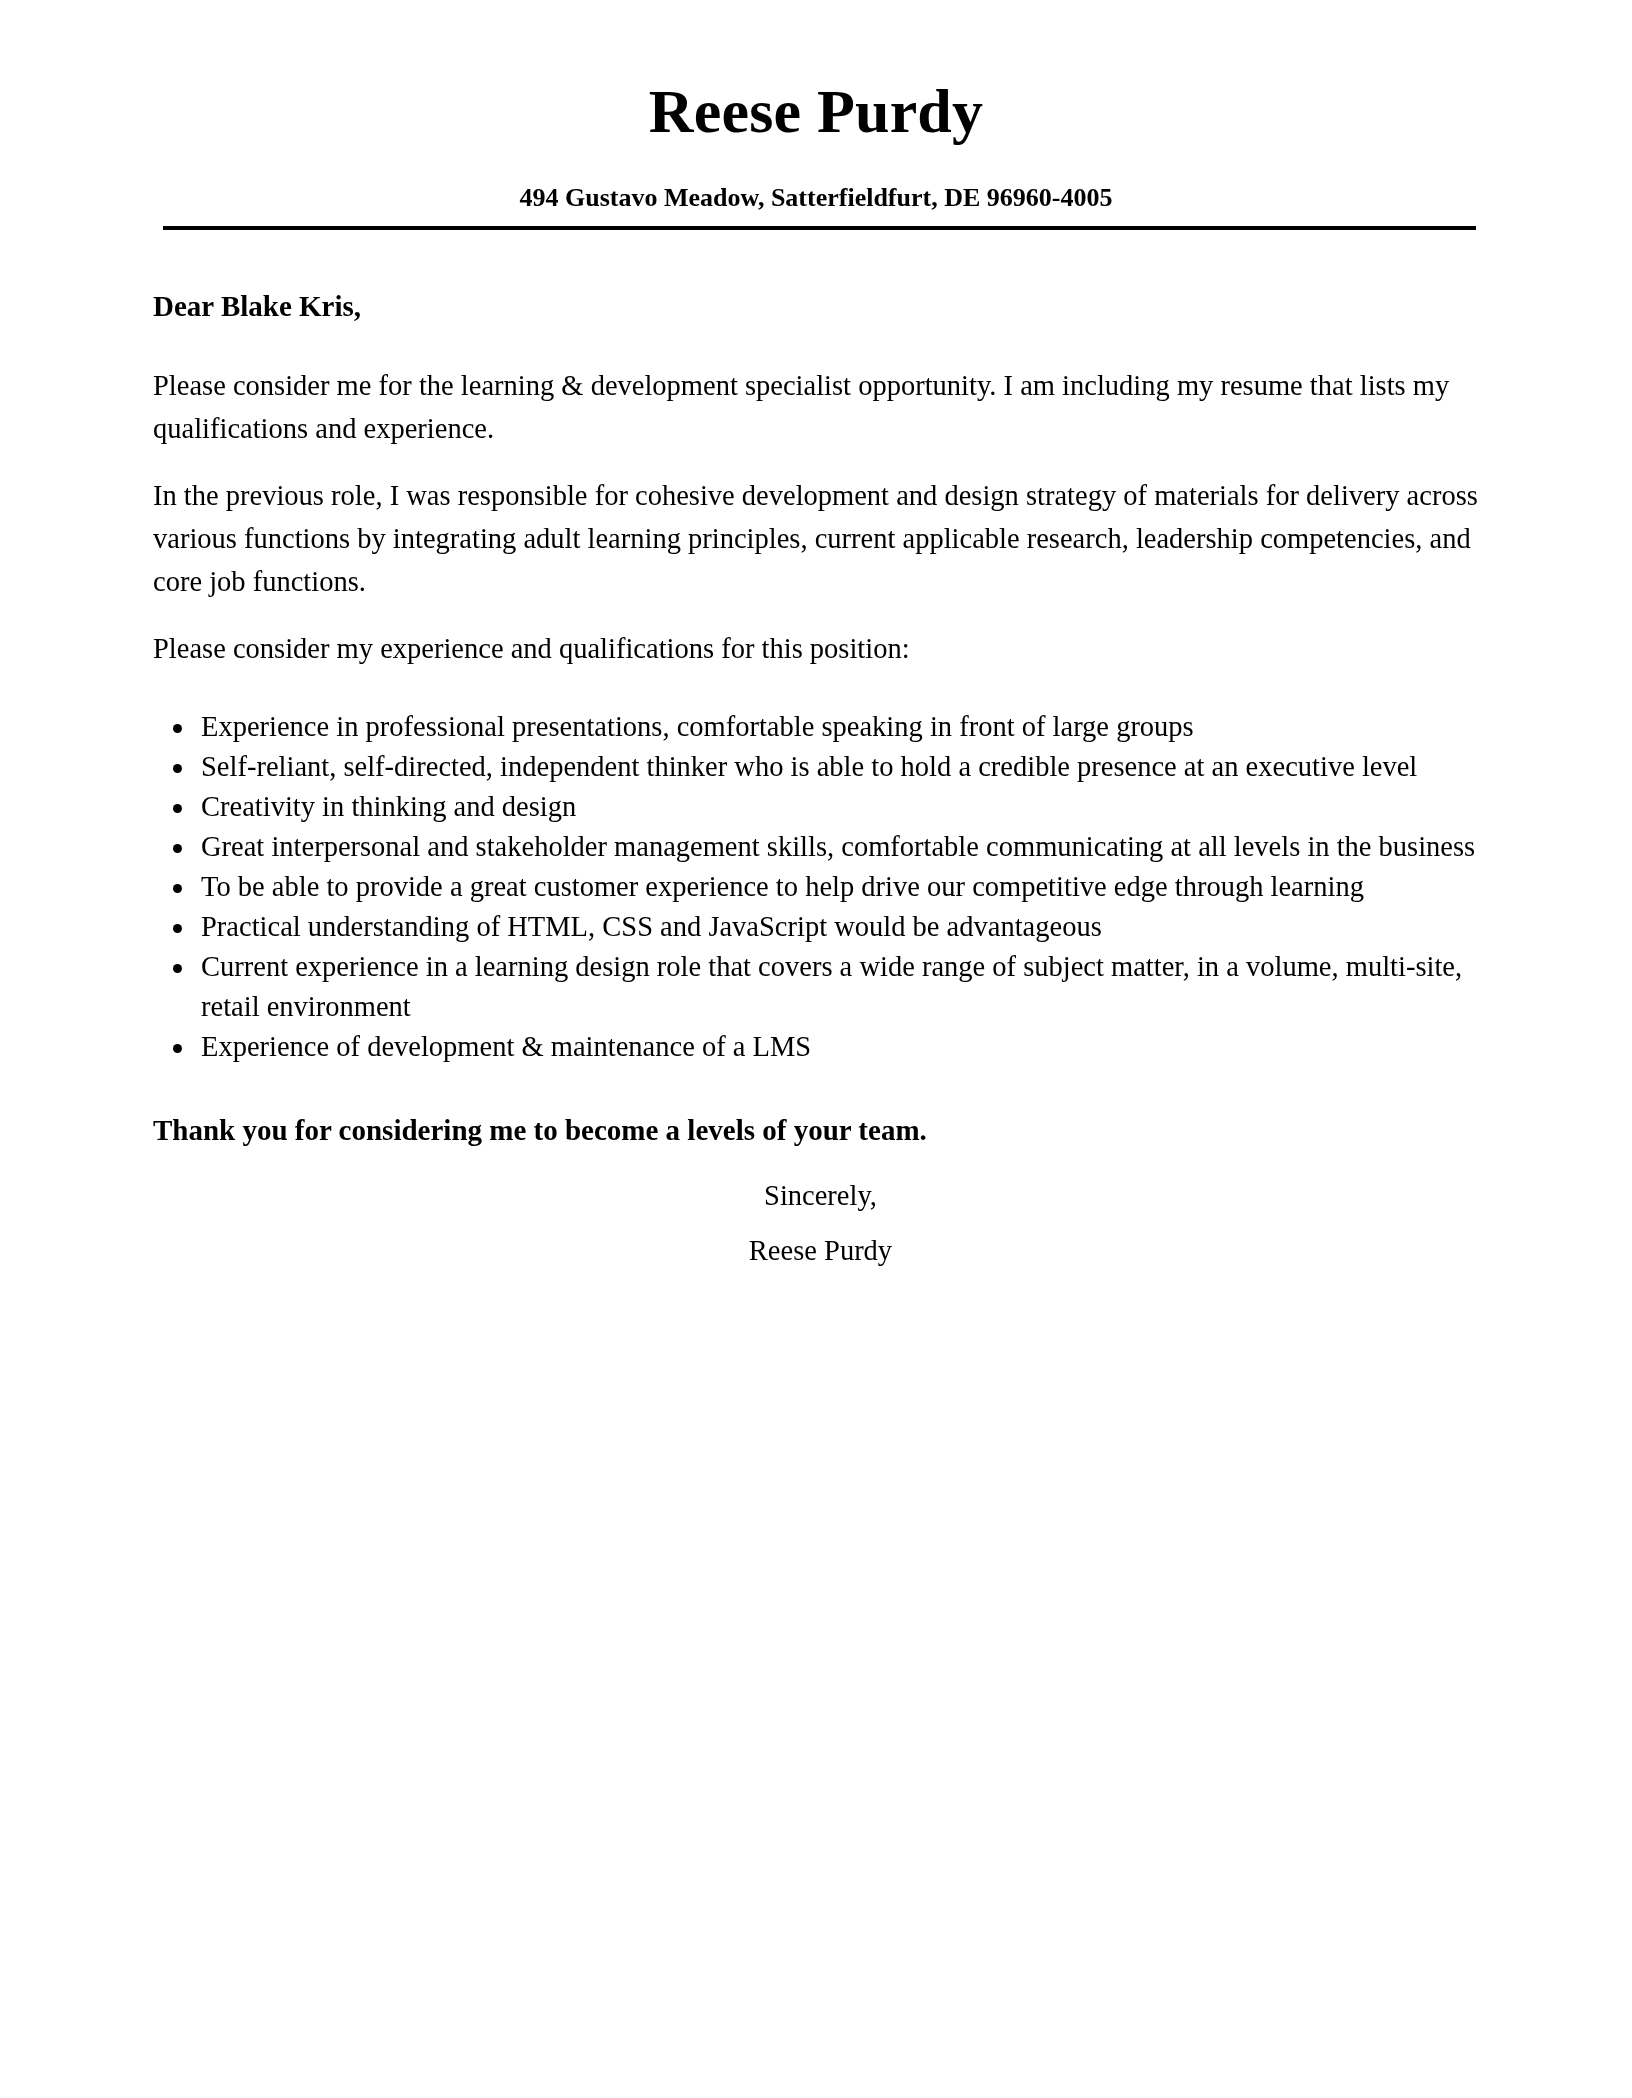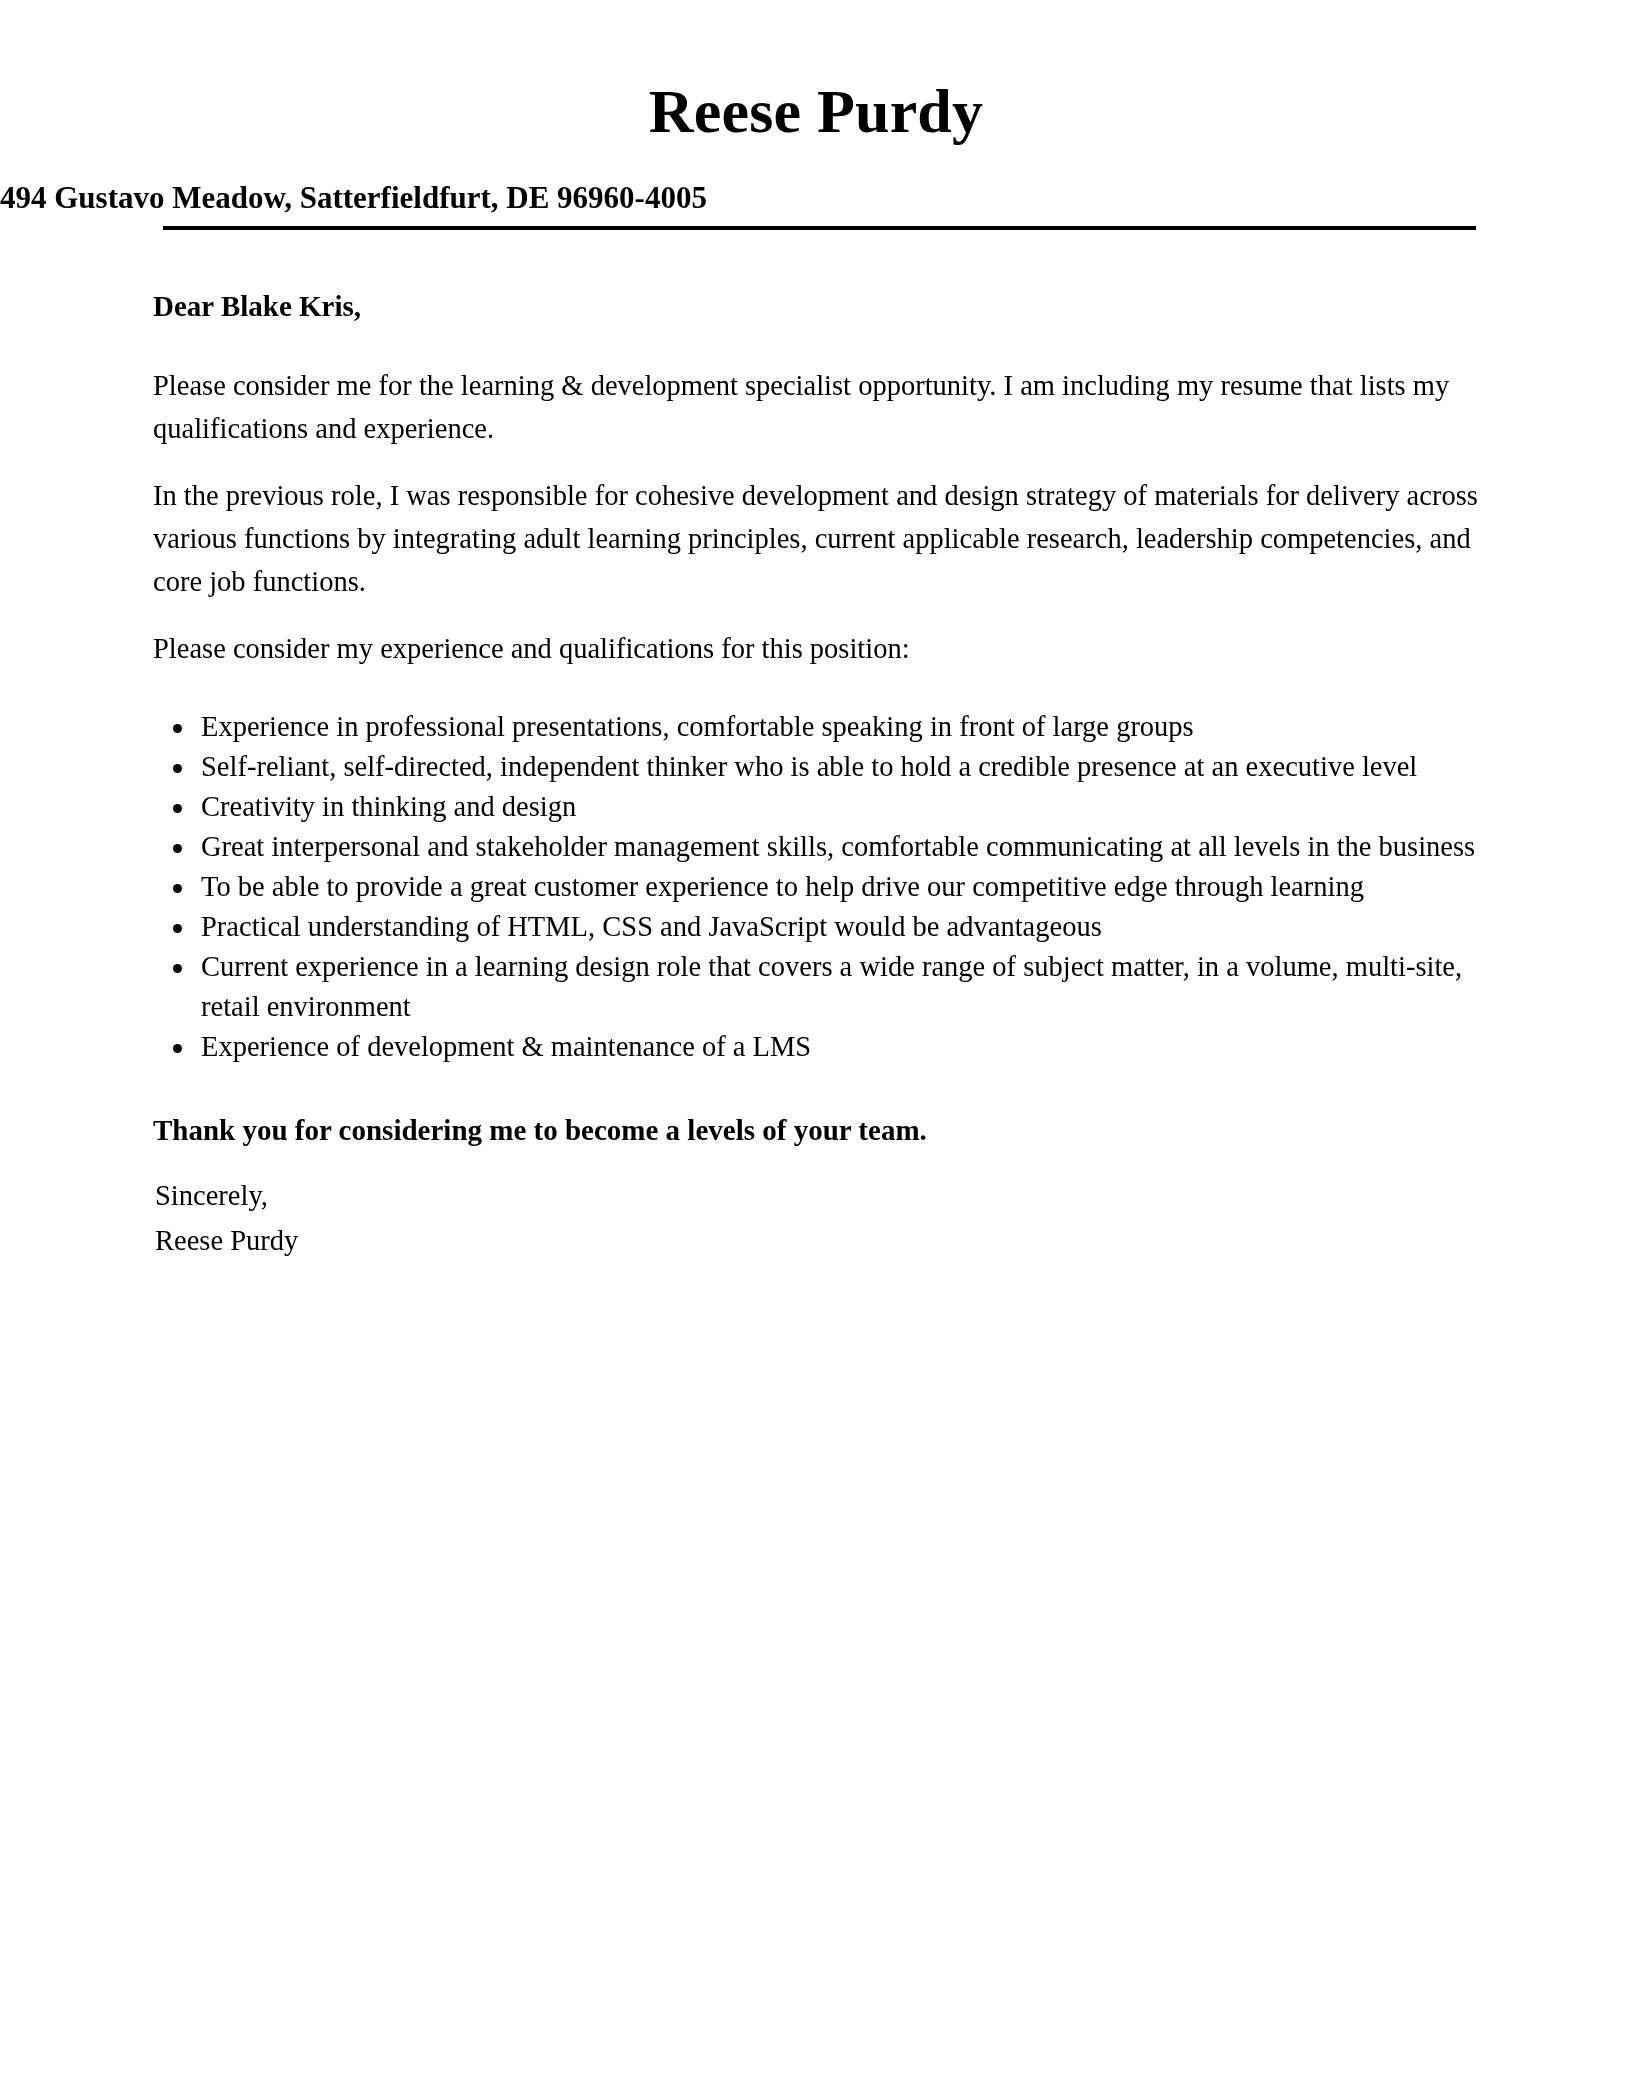--- a/index.html
+++ b/index.html
@@ -9,40 +9,40 @@
     font-family: "Liberation Serif", "DejaVu Serif", serif;
   }
   .page { position: absolute; left: 0; top: 15px; width: 1632px; height: 2098px; }
   .name {
     position: absolute; left: 0; width: 1632px; top: 56px;
     text-align: center; font-weight: bold; font-size: 62px; line-height: 80px;
     letter-spacing: 0.2px;
   }
   .address {
     position: absolute; left: 0; width: 1632px; top: 163px;
-    font-weight: bold; font-size: 31px; line-height: 40px;
+    text-align: center; font-weight: bold; font-size: 26px; line-height: 40px;
   }
   .rule {
     position: absolute; left: 163px; width: 1313px; top: 211px; height: 4px;
     background: #000000;
   }
   .body {
     position: absolute; left: 153px; top: 270px; width: 1335px;
     font-size: 28.5px;
   }
   .salutation { font-weight: bold; font-size: 29px; line-height: 43px; margin: 0 0 36px 0; }
   .para { line-height: 43px; margin: 0 0 24px 0; font-family: Liberation Serif, serif; }
   .list { list-style: none; margin: 0; padding: 0; }
   .list li { position: relative; padding-left: 48px; line-height: 40px; }
   .bullet {
     position: absolute; left: 20px; top: 17px; width: 9px; height: 9px;
     border-radius: 50%; background: #000000;
   }
   .thanks { font-weight: bold; font-size: 29px; line-height: 43px; margin: 42px 0 22px 0; }
-  .closing { line-height: 43px; margin: 2px; }
+  .closing { line-height: 43px; margin: 12px; text-align: center; }
 </style>
 </head>
 <body>
 
 <div class="page">
   <div class="name">Reese Purdy</div>
   <div class="address">494 Gustavo Meadow, Satterfieldfurt, DE 96960-4005</div>
   <div class="rule"></div>
 
   <div class="body">

